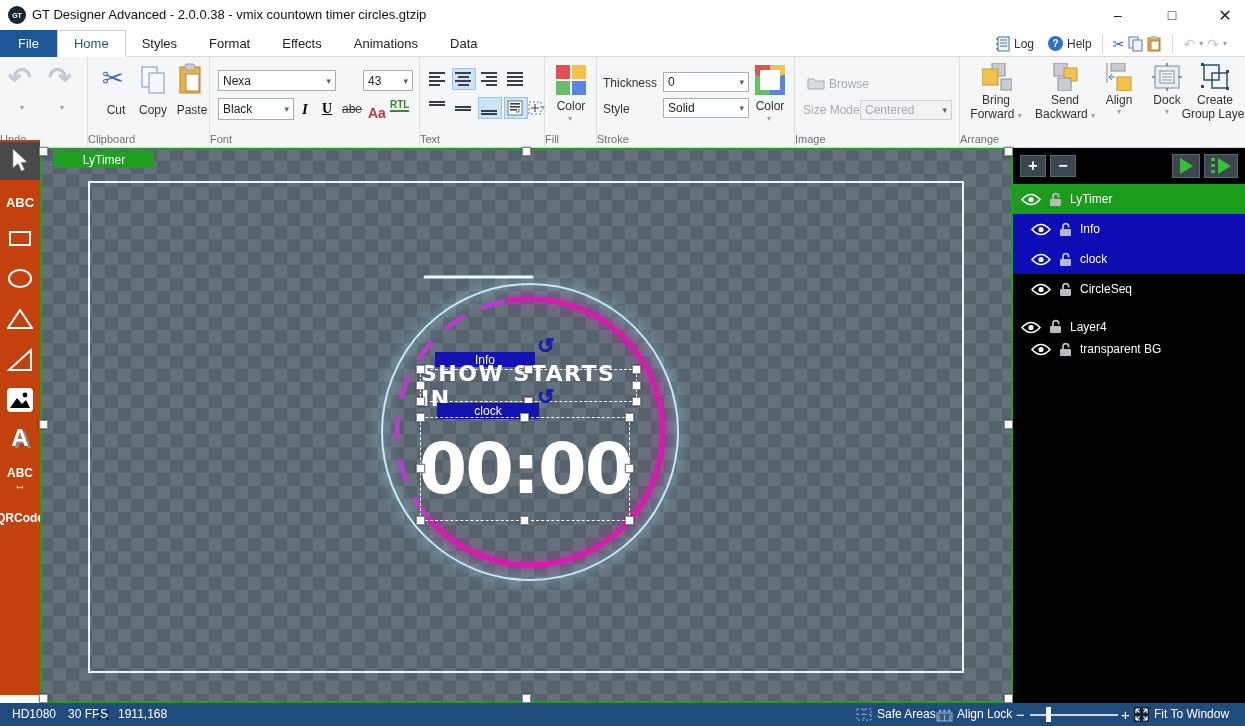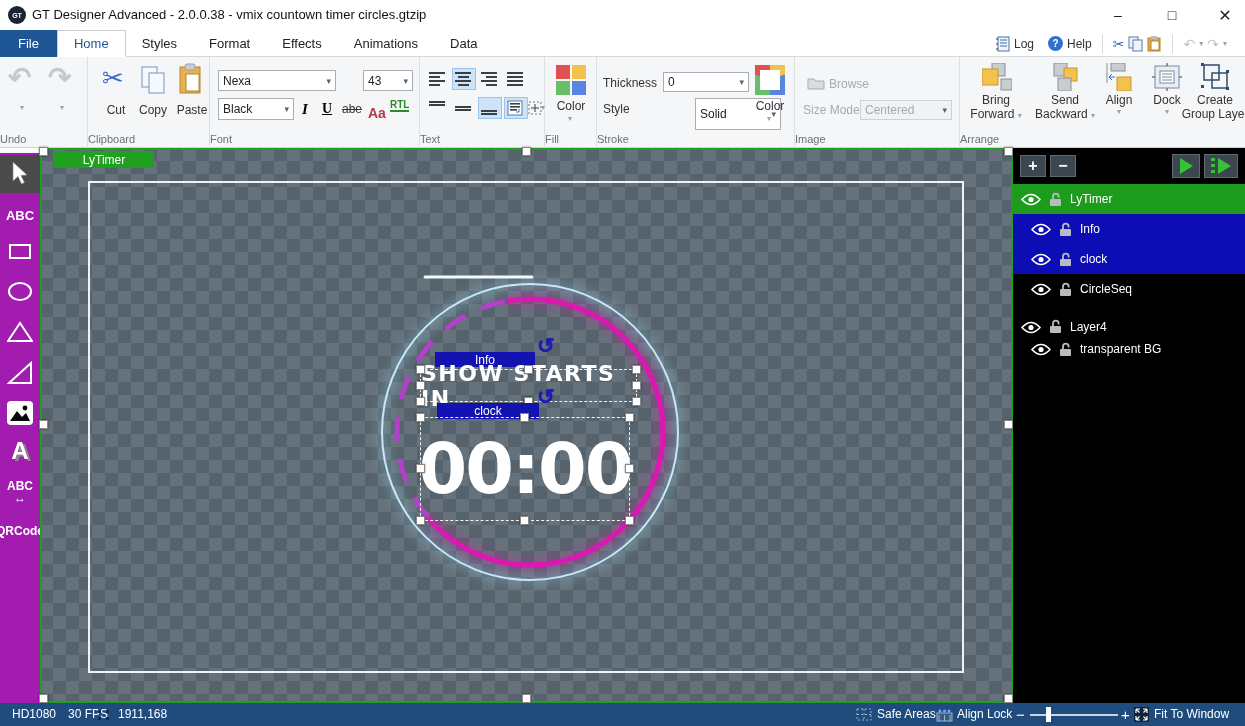--- a/index.html
+++ b/index.html
@@ -30,21 +30,21 @@
   .ribbon-btn-label { font-size:12px; color:#333; text-align:center; }
   .combo { position:absolute; background:#fff; border:1px solid #a9aeb5; font-size:12px; color:#222; display:flex; align-items:center; padding:0 4px; }
   .combo .caret { margin-left:auto; font-size:9px; color:#5a6068; }
   .combo.disabled { background:#f1f2f3; border-color:#cdd1d5; color:#a6abb2; }
   .mini-caret { font-size:8px; color:#9aa0a7; }
   .ticon { position:absolute; width:24px; height:22px; display:flex; align-items:center; justify-content:center; border:1px solid transparent; }
   .ticon.sel { background:#cde3f7; border-color:#9dc3e8; }
   .disabledtxt { color:#a6abb2 !important; }
 
   
-  #lefttools { left:0; top:153px; width:40px; height:555px; background:#a21caf; }
+  #lefttools { left:0; top:140px; width:40px; height:555px; background:#c2410c; }
   .ltool { position:absolute; left:0; width:40px; display:flex; align-items:center; justify-content:center; color:#fff; }
   .ltool.sel { background:#4a4a4a; }
   .shape-rect { width:22px; height:15px; border:2px solid #fff; }
   .shape-ellipse { width:24px; height:19px; border:2px solid #fff; border-radius:50%; }
 
   
   #canvas { left:40px; top:148px; width:973px; height:555px;
     background: conic-gradient(#66727b 90deg, #57636c 90deg 180deg, #66727b 180deg 270deg, #57636c 270deg);
     background-size:26px 26px; }
   #canvas-border { left:0; top:0; width:973px; height:555px; border:2px solid #1fa11f; pointer-events:none; }
@@ -256,21 +256,21 @@
     <div class="group-label">Fill</div>
   </div>
 
   <div class="rgroup" style="left:597px;width:198px;">
     <span class="abs ribbon-btn-label" style="left:6px;top:19px;">Thickness</span>
     <div class="combo" style="left:66px;top:15px;width:86px;height:20px;">
       <span>0</span>
       <span class="caret">▾</span>
     </div>
     <span class="abs ribbon-btn-label" style="left:6px;top:45px;">Style</span>
-    <div class="combo" style="left:66px;top:41px;width:86px;height:32px;margin-left:32px;">
+    <div class="combo" style="left:66px;top:41px;width:86px;height:20px;">
       <span>Solid</span>
       <span class="caret">▾</span>
     </div>
     <div class="abs" style="left:158px;top:8px;width:30px;height:30px;background:conic-gradient(#f2c14e 70deg,#5b84e0 70deg 180deg,#69bf69 180deg 290deg,#e05252 290deg);">
       <div class="abs" style="left:5px;top:5px;width:20px;height:20px;background:#fff;"></div>
     </div>
     <span class="abs ribbon-btn-label" style="left:147px;top:42px;width:52px;">Color</span>
     <span class="abs mini-caret" style="left:170px;top:57px;">▾</span>
     <div class="group-label">Stroke</div>
   </div>

